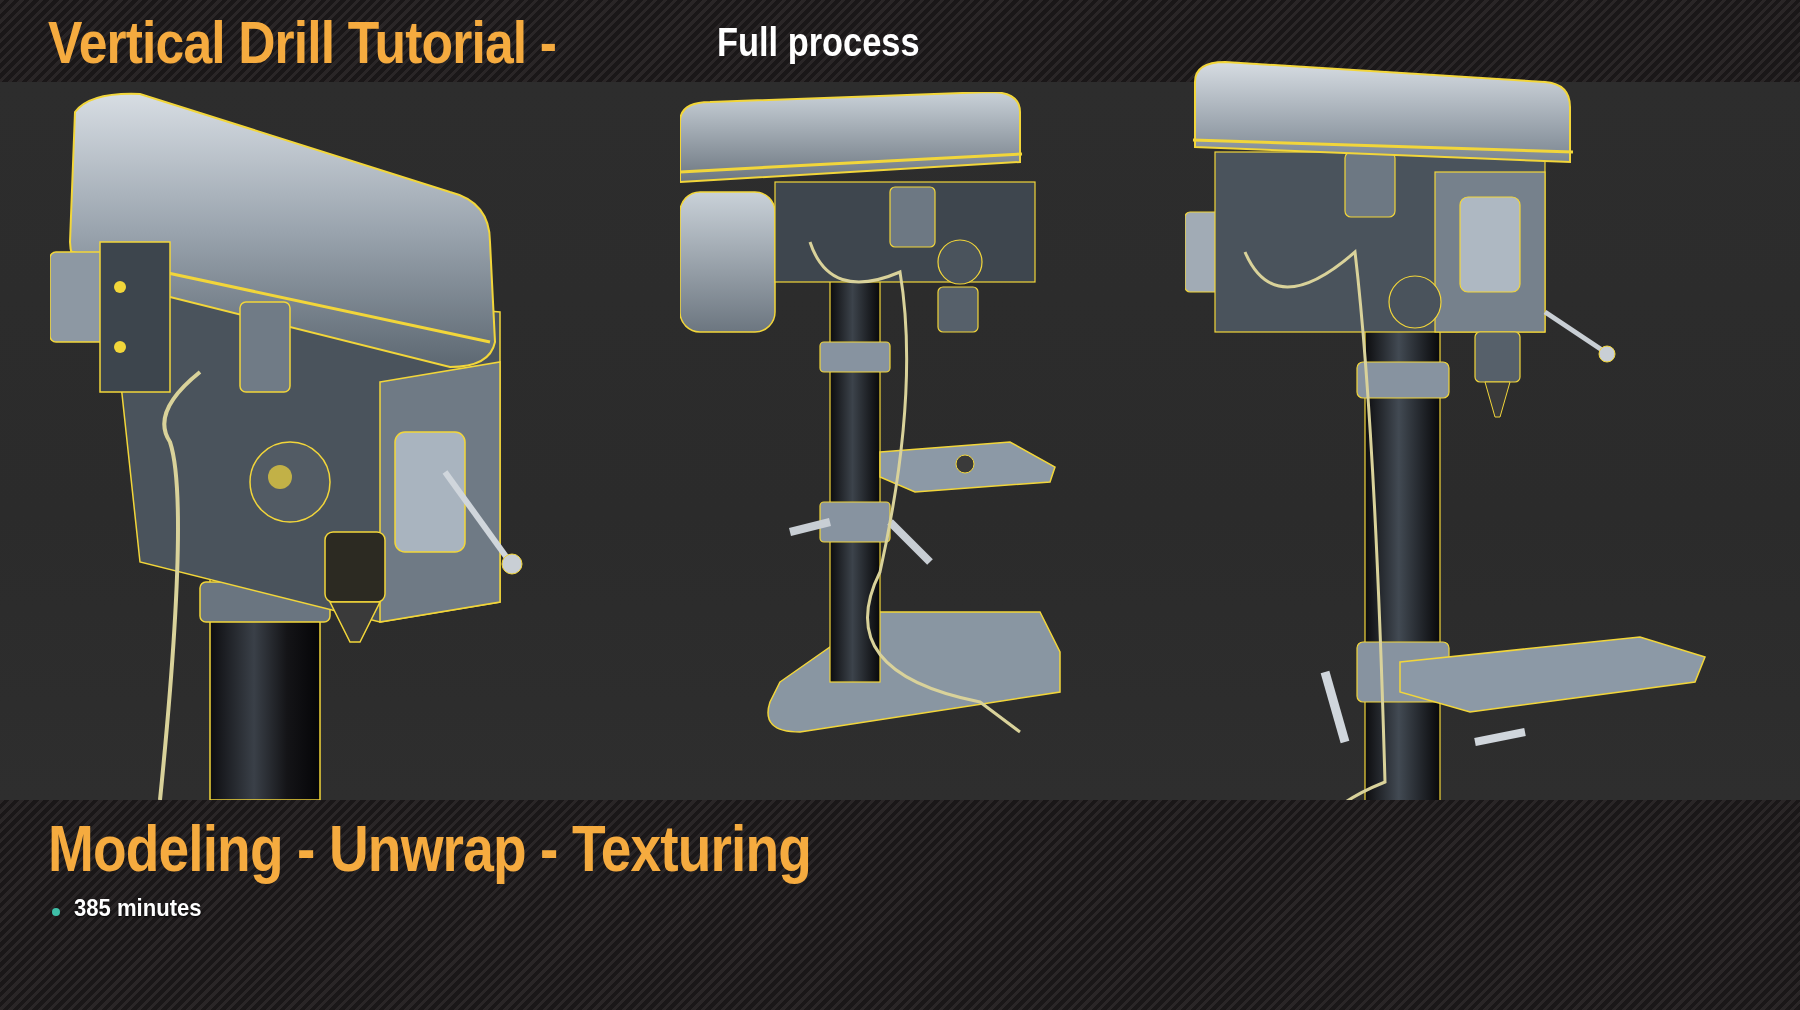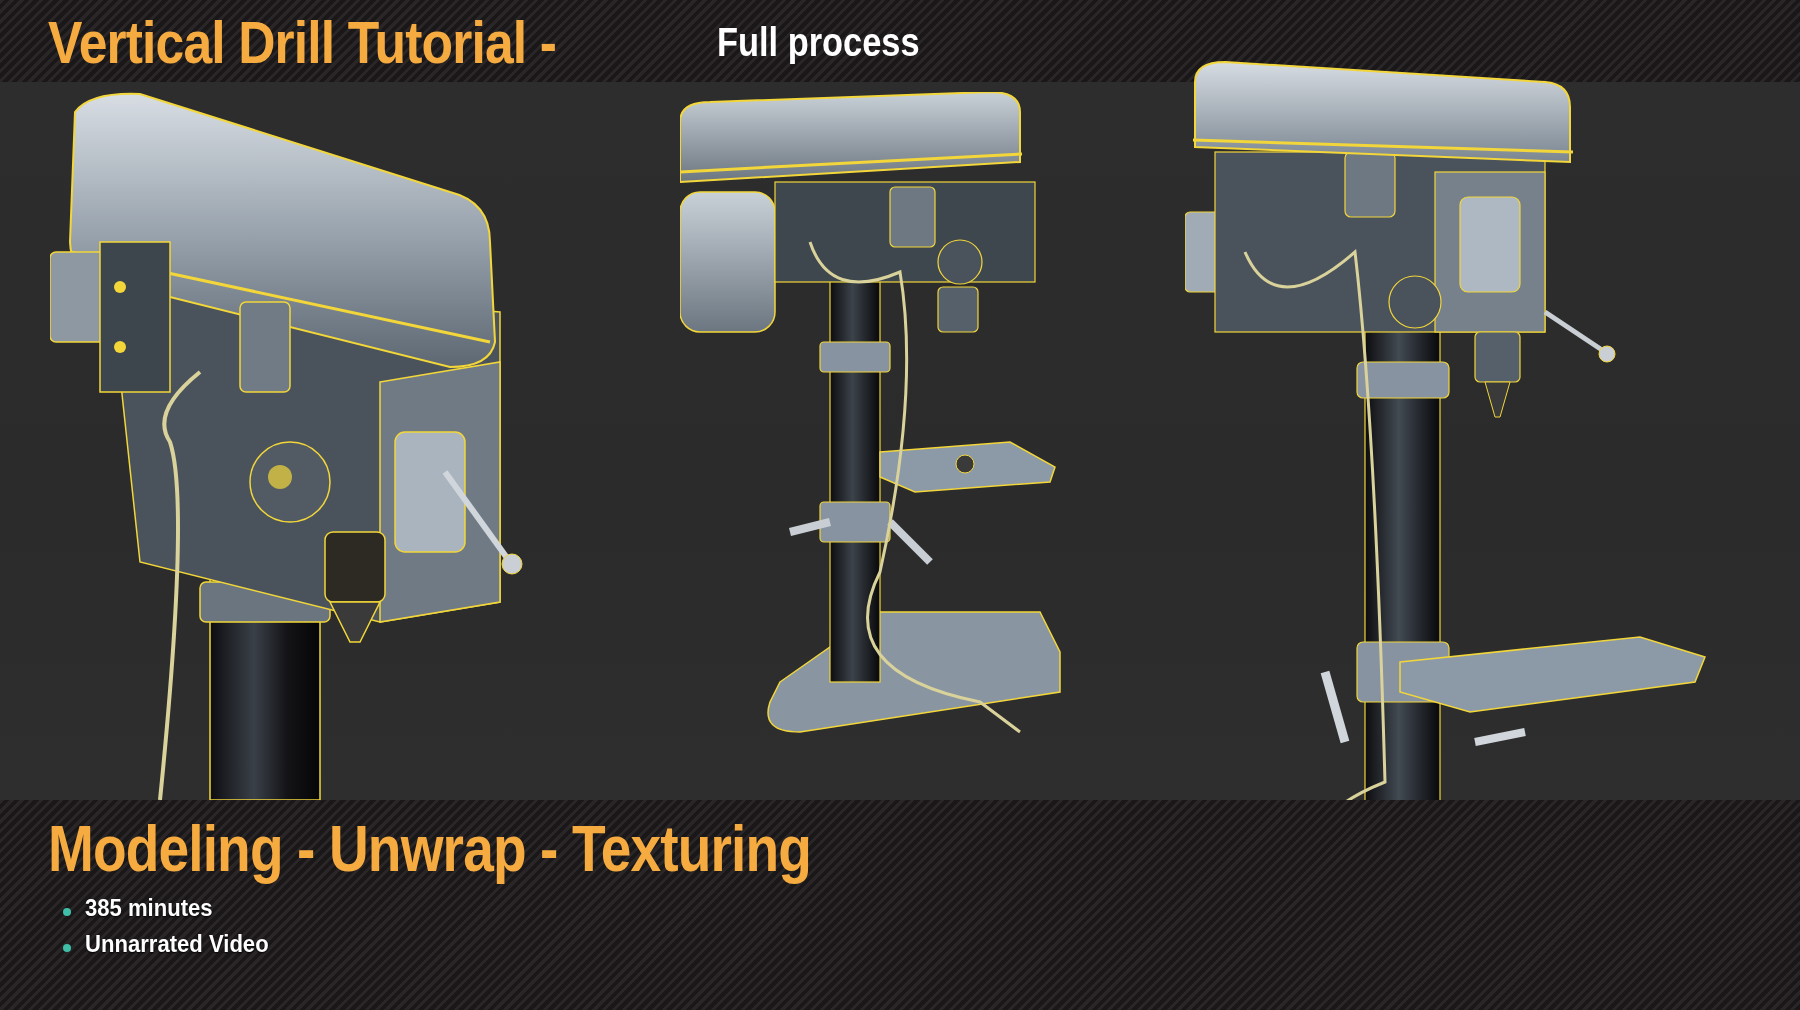--- a/index.html
+++ b/index.html
@@ -20,21 +20,21 @@
   .title-row { position: absolute; left: 48px; top: 8px; display: flex; align-items: flex-end; white-space: nowrap; }
   .title-main { color: #f5ab3f; font-weight: bold; font-size: 60px; letter-spacing: -1px;
                 transform: scaleX(0.86); transform-origin: left; display: inline-block;
                 font-family: "Liberation Sans Narrow", "Liberation Sans", sans-serif; }
   .title-sub { color: #ffffff; font-weight: bold; font-size: 40px; position: absolute; left: 717px; top: 20px;
                transform: scaleX(0.86); transform-origin: left; white-space: nowrap; }
 
   .subtitle { position: absolute; left: 48px; top: 812px; color: #f5ab3f; font-weight: bold;
               font-size: 64px; letter-spacing: -1px; transform: scaleX(0.86); transform-origin: left; white-space: nowrap; }
 
-  .bullets { position: absolute; left: 63px; top: 890px; list-style: none; }
+  .bullets { position: absolute; left: 52px; top: 890px; list-style: none; }
   .bullets li { display: flex; align-items: center; height: 36px; }
   .bullet-dot { width: 8px; height: 8px; border-radius: 50%; background: #3fbfa8; margin-right: 14px; margin-top: 8px; }
   .bullet-text { color: #ffffff; font-weight: bold; font-size: 24px; transform: scaleX(0.92); transform-origin: left; white-space: nowrap;
                  text-shadow: 0 1px 2px #000; }
 
   .render { position: absolute; }
   .render svg { width: 100%; height: 100%; display: block; }
 </style>
 </head>
 <body>
@@ -179,17 +179,13 @@
 
 <div id="bottom-band" class="stripes"></div>
 
 <div class="subtitle">Modeling - Unwrap - Texturing</div>
 
 <ul class="bullets">
   <li>
     <span class="bullet-dot"></span>
     <span class="bullet-text">385 minutes</span>
   </li>
-  <li>
-    <span class="bullet-dot"></span>
-    <span class="bullet-text">Unnarrated Video</span>
-  </li>
 </ul>
 
 </body></html>

